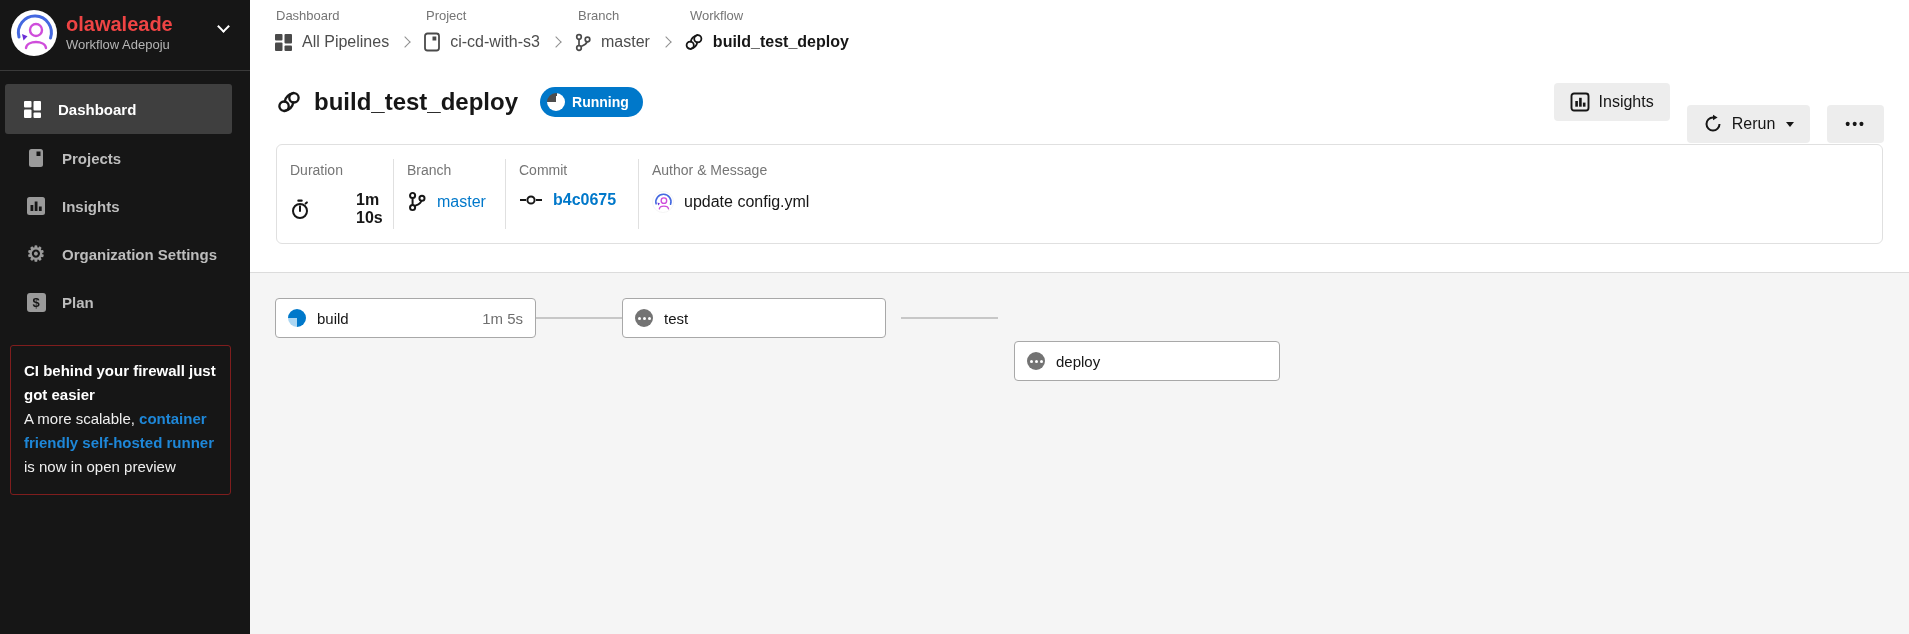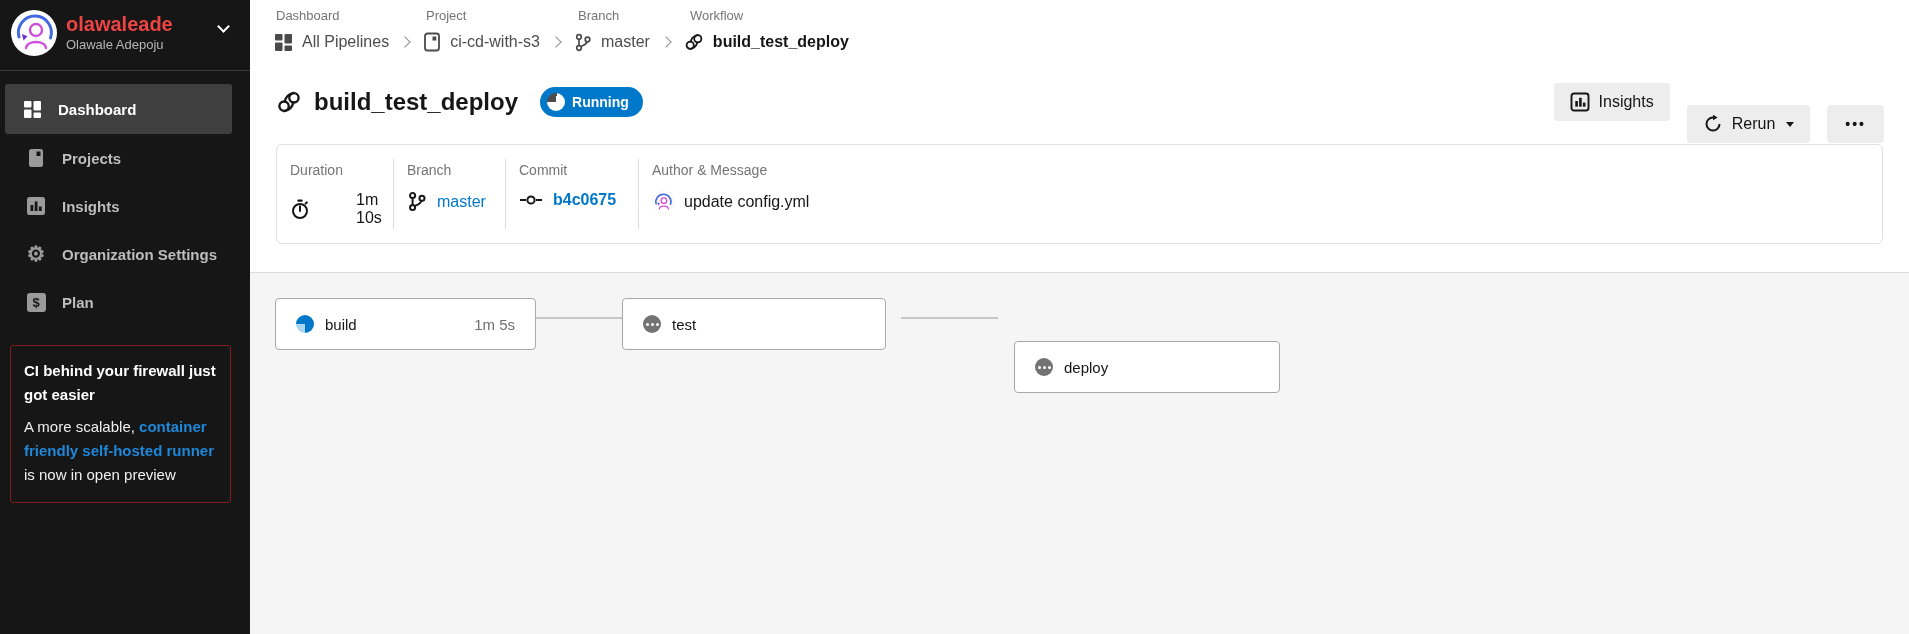--- a/index.html
+++ b/index.html
@@ -23,21 +23,21 @@
   .nav-item .nav-ic { width:20px; height:20px; margin-right:16px; display:flex; align-items:center; justify-content:center; color:#9a9a9a; }
   .nav-item.active { background:#3f3f3f; border-radius:3px; margin:0 18px 0 5px; padding-left:17px; color:#ffffff; height:50px; }
   .nav-item.active .nav-ic { color:#ffffff; }
   .gear-glyph { font-size:21px; line-height:20px; color:#9a9a9a; }
   .plan-sq { width:19px; height:19px; background:#9a9a9a; border-radius:3px; display:flex; align-items:center; justify-content:center; }
   .plan-sq::before { content:"$"; color:#161616; font-size:13px; font-weight:bold; }
 
   .promo { position:absolute; left:10px; top:345px; width:221px; border:1px solid #7f1d1d; border-radius:3px;
            padding:13px 13px 15px 13px; background:#161616; }
   .promo-title { color:#ffffff; font-size:15px; font-weight:bold; line-height:24px; }
-  .promo-body { color:#efefef; font-size:15px; line-height:24px; margin-top:8px; }
+  .promo-body { color:#efefef; font-size:15px; line-height:24px; margin-top:0; }
   .promo-link { color:#1e87d8; font-weight:bold; cursor:pointer; }
 
   
   .main { position:absolute; left:250px; top:0; width:1659px; height:634px; background:#ffffff; }
 
   .crumb-labels { position:absolute; left:26px; top:8px; height:16px; width:900px; }
   .crumb-labels span { position:absolute; top:0; font-size:13px; color:#757575; }
 
   .breadcrumbs { position:absolute; left:24px; top:32px; display:flex; align-items:center; }
   .crumb { display:flex; align-items:center; gap:9px; font-size:16px; color:#4d4d4d; cursor:pointer; }
@@ -67,29 +67,29 @@
   .summary-card { position:absolute; left:26px; right:26px; top:144px; height:100px; background:#ffffff;
                   border:1px solid #e0e0e0; border-radius:6px; display:flex; }
   .sum-col { padding:17px 0 0 13px; }
   .sum-col + .sum-col { border-left:1px solid #e0e0e0; margin:14px 0; padding-top:3px; }
   .sum-col.c1 { width:116px; }
   .sum-col.c2 { width:112px; }
   .sum-col.c3 { width:133px; }
   .sum-col.c4 { flex:1; }
   .sum-label { font-size:14px; color:#757575; }
   .sum-value { margin-top:13px; display:flex; align-items:center; gap:10px; font-size:16px; color:#161616; }
-  .sum-value.bold { font-weight:normal;gap:46px; }
+  .sum-value.bold { font-weight:bold;gap:46px; }
   .link-blue { color:#0078ca; cursor:pointer; }
   .link-blue.bold { font-weight:bold; }
   .avatar-sm { width:22px; height:22px; }
 
   .header-divider { position:absolute; left:0; right:0; top:272px; height:1px; background:#dcdcdc; }
   .workflow-area { position:absolute; left:0; right:0; top:273px; bottom:0; background:#f5f5f5; }
-  .job-node { position:absolute; top:25px; height:52px; background:#ffffff; border:1px solid #a8a8a8;
-              border-radius:4px; display:flex; align-items:center; padding:0 20px; cursor:pointer; }
+  .job-node { position:absolute; top:25px; height:40px; background:#ffffff; border:1px solid #a8a8a8;
+              border-radius:4px; display:flex; align-items:center; padding:0 12px; cursor:pointer; }
   .job-node .job-label { font-size:15px; color:#161616; margin-left:11px; }
   .job-node .job-duration { margin-left:auto; font-size:15px; color:#6f6f6f; }
   .node-build { left:25px; width:261px; }
   .node-test { left:372px; width:264px; }
   .node-deploy { left:764px; width:266px;margin-top:43px; }
   .spinner-pie { width:18px; height:18px; border-radius:50%; flex:0 0 18px;
                  background:conic-gradient(from 180deg, #abd6f2 0 90deg, #0078ca 90deg 360deg); }
   .pending-dot-circle { width:18px; height:18px; border-radius:50%; background:#737373; flex:0 0 18px;
                         display:flex; align-items:center; justify-content:center; gap:2px; }
   .pending-dot-circle i { width:3px; height:3px; border-radius:50%; background:#ffffff; }
@@ -109,21 +109,21 @@
     <div class="user-row">
       <svg class="avatar-lg" viewBox="0 0 48 48">
         <circle cx="24" cy="24" r="23" fill="#ffffff"></circle>
         <path d="M9 28 A16.5 16.5 0 1 1 40.5 29" fill="none" stroke="#4468e0" stroke-width="3" stroke-linecap="round"></path>
         <circle cx="26" cy="21" r="6" fill="none" stroke="#cf4ddb" stroke-width="2.4"></circle>
         <path d="M16 39 C17 31, 35 31, 36 39" fill="none" stroke="#cf4ddb" stroke-width="2.4" stroke-linecap="round"></path>
         <path d="M12 25 l5.5 2.2 -4 4.2 z" fill="#6b2fd6"></path>
       </svg>
       <div class="user-text">
         <div class="org-name">olawaleade</div>
-        <div class="user-name">Olawale Adepoju</div>
+        <div class="user-name">Workflow Adepoju</div>
       </div>
       <span class="chev-down"></span>
     </div>
 
     <div class="sidebar-divider"></div>
 
     <div class="nav">
       <div class="nav-item active">
         <span class="nav-ic">
           <svg width="19" height="19" viewBox="0 0 19 19">

